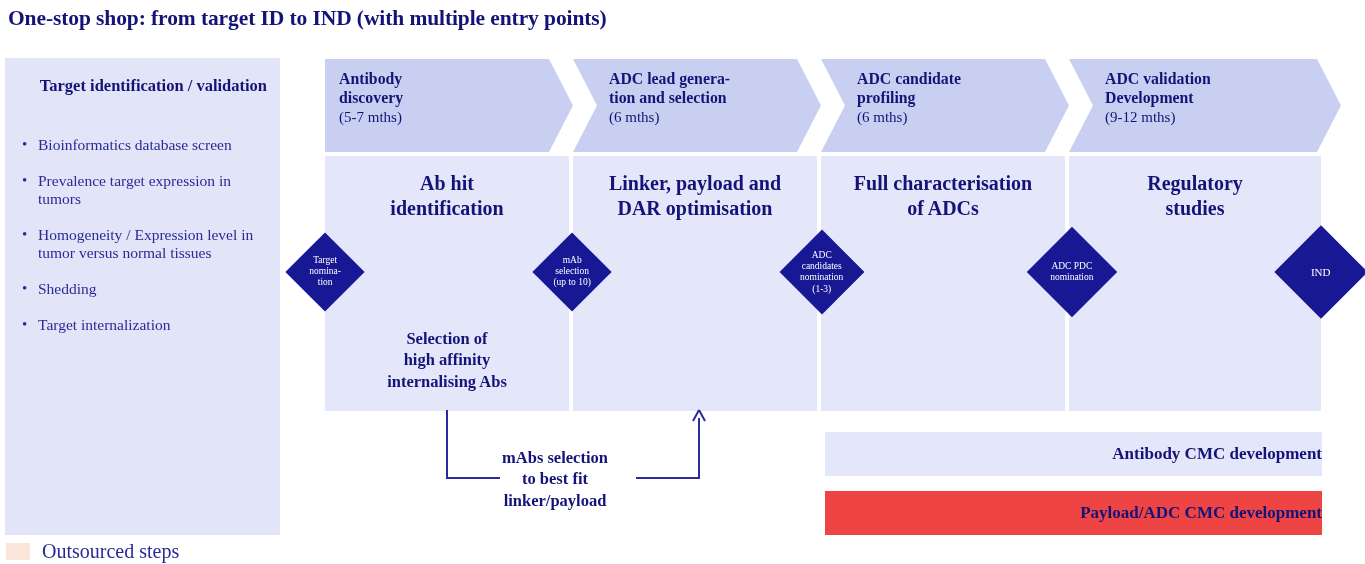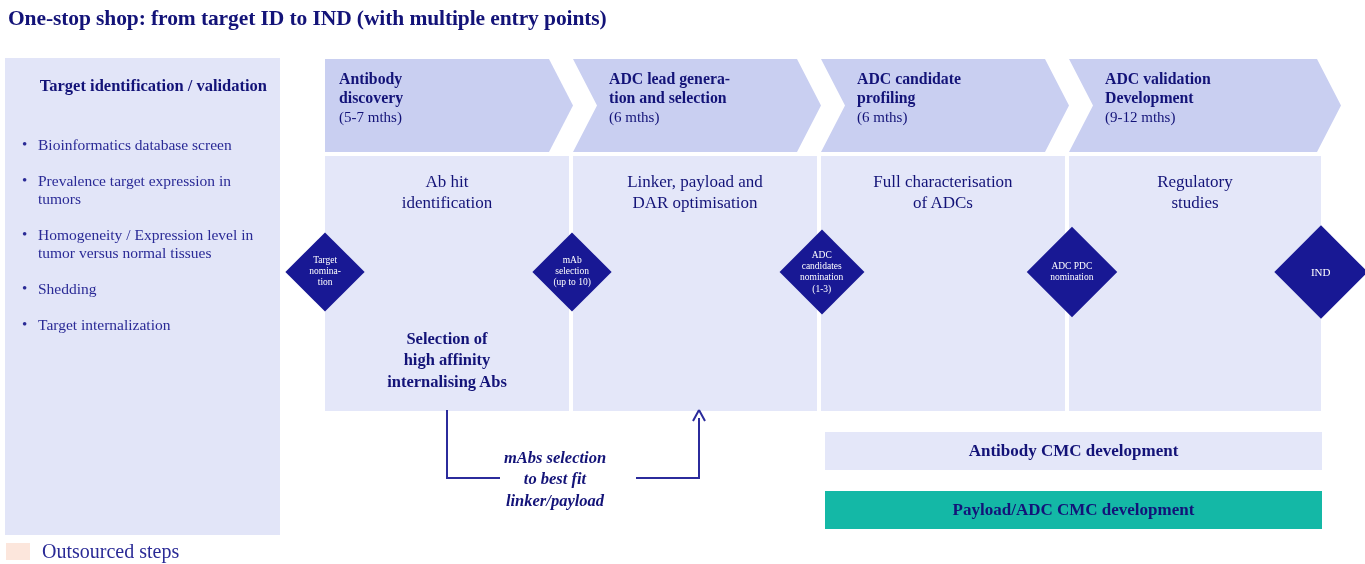--- a/index.html
+++ b/index.html
@@ -62,21 +62,21 @@
   }
   .chev .ctext .sub{font-weight:normal;font-size:15px;}
 
   
   .bodycol{
     position:absolute;top:156px;height:255px;
     background:#e4e7f9;
   }
   .bodycol .head{
     position:absolute;left:0;top:15px;width:100%;
-    text-align:center;font-size:17px;font-weight:normal;line-height:1.25;
+    text-align:center;font-size:20px;font-weight:bold;line-height:1.25;
     color:#131378;
   }
   .bodycol .sub{
     position:absolute;left:0;top:172px;width:100%;
     text-align:center;font-size:16.5px;font-weight:bold;line-height:1.3;
     color:#131378;
   }
 
   
   .diamond{
@@ -88,34 +88,33 @@
   .diamond .dtext{
     transform:rotate(-45deg);
     color:#ffffff;font-size:9.5px;line-height:1.18;
     text-align:center;white-space:pre-line;
     width:86px;
   }
   .diamond.big .dtext{font-size:11px;}
 
   
   .cmcbar{
-    position:absolute;left:825px;width:497px;height:38px;
-    display:flex;align-items:center;justify-content:center;
+    position:absolute;left:825px;width:497px;height:44px;
+    display:flex;align-items:center;justify-content:flex-end;
     font-size:17px;font-weight:bold;color:#131378;
   }
   #cmc-antibody{top:432px;background:#e4e7f9;}
-  #cmc-payload{top:491px;background:#14b8a6;}
+  #cmc-payload{top:491px;background:#ef4444;}
 
   
   #bracket{position:absolute;left:440px;top:408px;width:268px;height:85px;}
   #bracket-note{
     position:absolute;left:480px;top:447px;width:150px;
     text-align:center;font-size:16.5px;font-weight:bold;line-height:1.3;
     color:#131378;
-    font-style:italic;
   }
 </style>
 </head>
 <body>
 
 <div class="page">
 
   <div id="page-title">One-stop shop: from target ID to IND (with multiple entry points)</div>
 
   <div id="left-panel">

